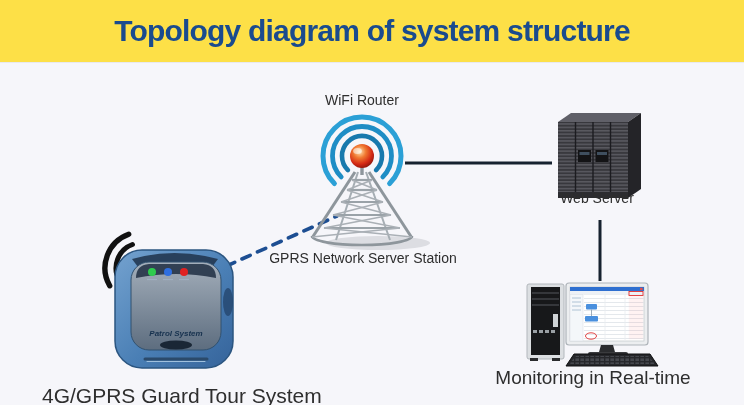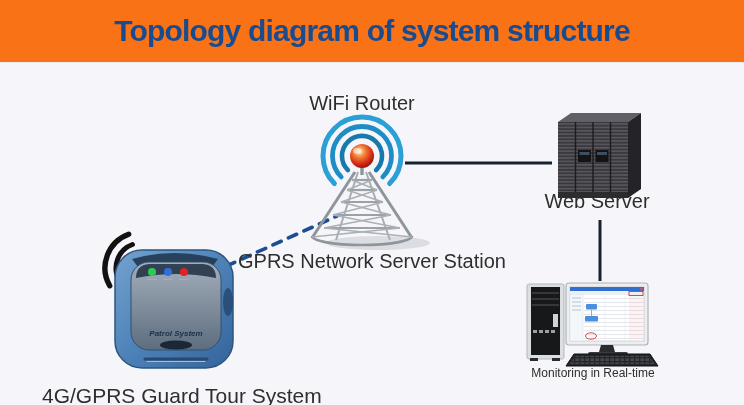--- a/index.html
+++ b/index.html
@@ -2,33 +2,33 @@
 <html><head>
 <meta charset="utf-8">
 <style>
   html,body{margin:0;padding:0;background:#ffffff;}
   .stage{
     position:relative;width:744px;height:405px;overflow:hidden;
     font-family:"Liberation Sans",sans-serif;background:#f6f6fa;
   }
   .header{
     position:absolute;left:0;top:0;width:744px;height:62px;
-    background:#f97316;border-bottom:1px solid #e9e9ee;
+    background:#fde047;border-bottom:1px solid #e9e9ee;
     display:flex;align-items:center;justify-content:center;
   }
   .title{
     color:#1a4b8e;font-size:30px;font-weight:bold;letter-spacing:-0.8px;
     white-space:nowrap;
   }
   .art{position:absolute;left:0;top:62px;width:744px;height:343px;}
   .lbl{
     position:absolute;color:#2e2e2e;text-align:center;white-space:nowrap;
-    font-size:20px;line-height:1.15;
-  }
-  .lbl-monitoring{font-size:12px;}
+    font-size:14px;line-height:1.15;
+  }
+  .lbl-monitoring{font-size:19px;}
   .lbl-guard{font-size:21px;margin-top:12px;}
 </style>
 </head>
 <body>
 
 <div class="stage">
 
   <div class="header">
     <div class="title">Topology diagram of system structure</div>
   </div>

